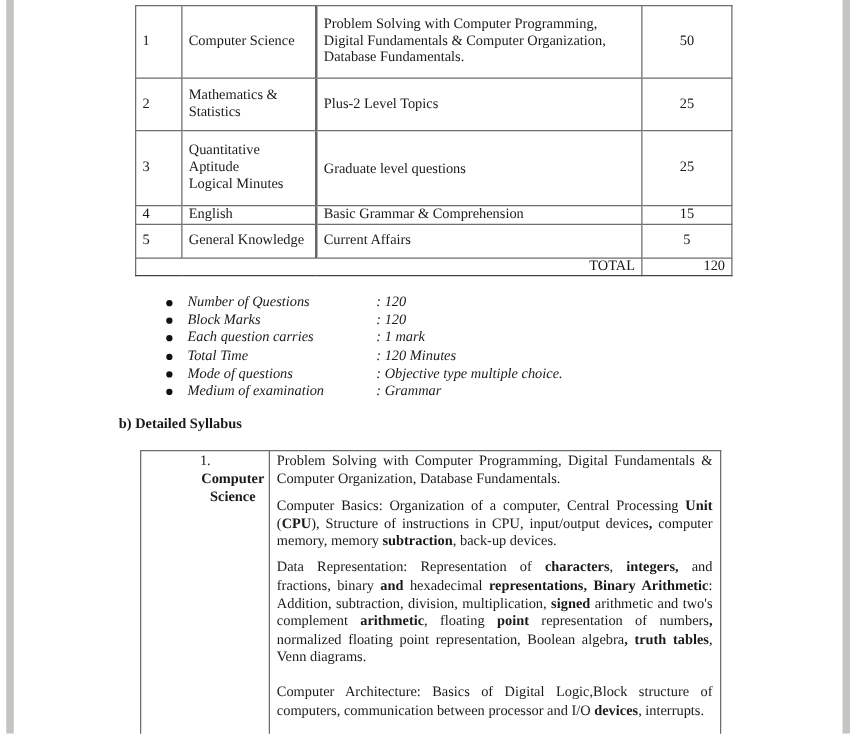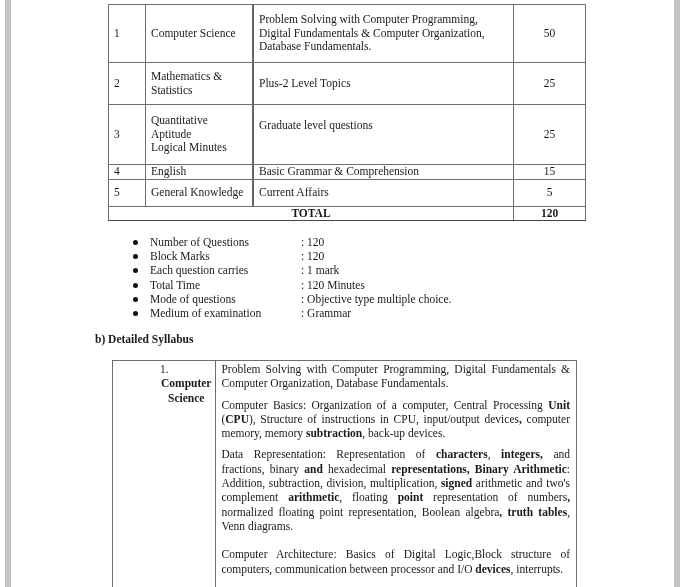--- a/index.html
+++ b/index.html
@@ -16,28 +16,28 @@
     
     table.marks {
       position: absolute; left: 108px; top: 4px; width: 478px;
       border-collapse: collapse; font-size: 11.5px; line-height: 13.5px;
     }
     table.marks td { border: 1px solid #6e6e6e; padding: 0 5px; vertical-align: middle; }
     table.marks td.col-no { width: 26px; }
     table.marks td.col-subj { width: 96px; }
     table.marks td.col-topic { width: 249px; }
     table.marks td.col-marks { text-align: center; }
-    table.marks td.col-topic.top { vertical-align: top; padding-top: 14px; }
-    table.marks tr.total td { font-weight: bold; text-align: center; border-bottom: 1.5px solid #444; }
+    table.marks td.col-topic.top { vertical-align: top; padding-top: 24px; }
+    table.marks tr.total td { font-weight: normal; text-align: right; border-bottom: 1.5px solid #444; }
     table.marks td.thick-right { border-right: 2px solid #666; }
 
     
     ul.summary {
       position: absolute; left: 130px; top: 235px; margin: 0; padding: 0;
-      list-style: none; font-size: 11.5px; line-height: 14.2px;
+      list-style: none; font-size: 11.5px; line-height: 14.2px; font-style: italic;
     }
     ul.summary li { position: relative; padding-left: 20px; display: flex; }
     ul.summary li::before {
       content: ""; position: absolute; left: 3px; top: 5px;
       width: 5px; height: 5px; border-radius: 50%; background: #111;
     }
     ul.summary .k { width: 151px; }
     ul.summary .v { white-space: nowrap; }
 
     .section-heading {

